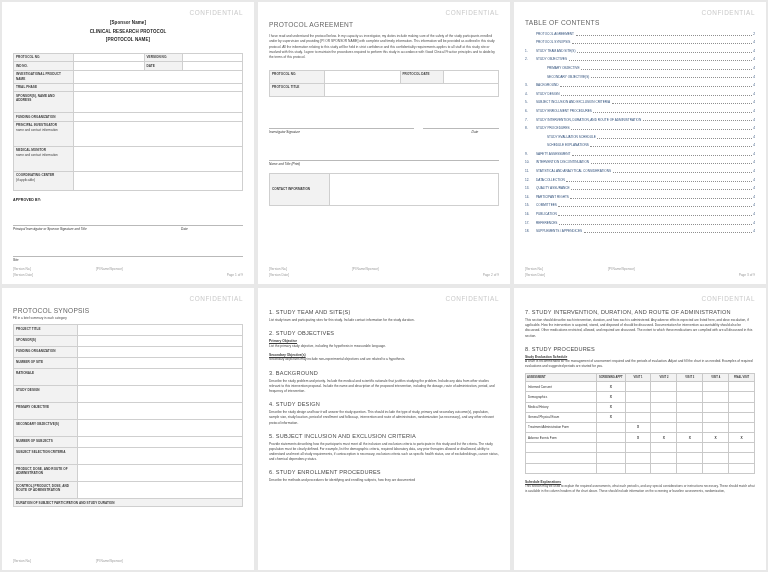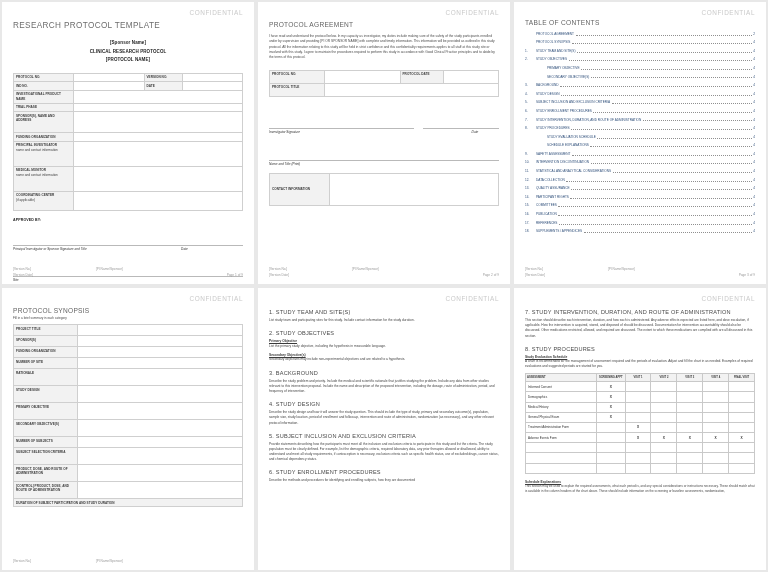--- a/index.html
+++ b/index.html
@@ -141,21 +141,20 @@
   .tiny-note{font-size:3.1px;color:#4a4a4a;line-height:1.6;margin:0;}
   .synop-note{font-size:3.1px;color:#4a4a4a;margin:0 0 4px 0;}
 </style>
 </head>
 <body>
 
 <div class="sheet-grid">
 
   <div class="page">
     <div class="confidential">CONFIDENTIAL</div>
-    <div class="doc-title">RESEARCH PROTOCOL TEMPLATE</div>
     <div class="center-block">
       <div>[Sponsor Name]</div>
       <div>CLINICAL RESEARCH PROTOCOL</div>
       <div>[PROTOCOL NAME]</div>
     </div>
     <table class="form">
       <colgroup>
           <col style="width:26%">
           <col style="width:31%">
           <col style="width:17%">

